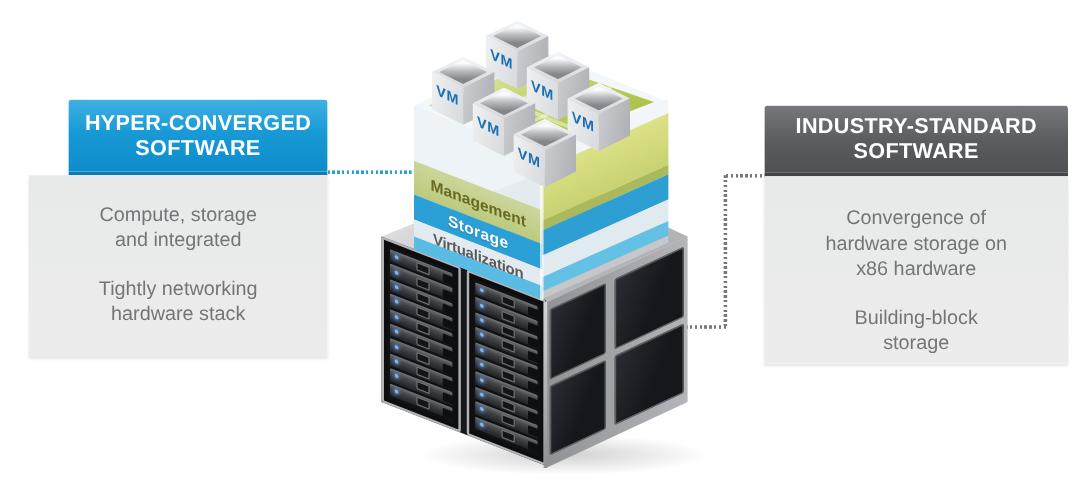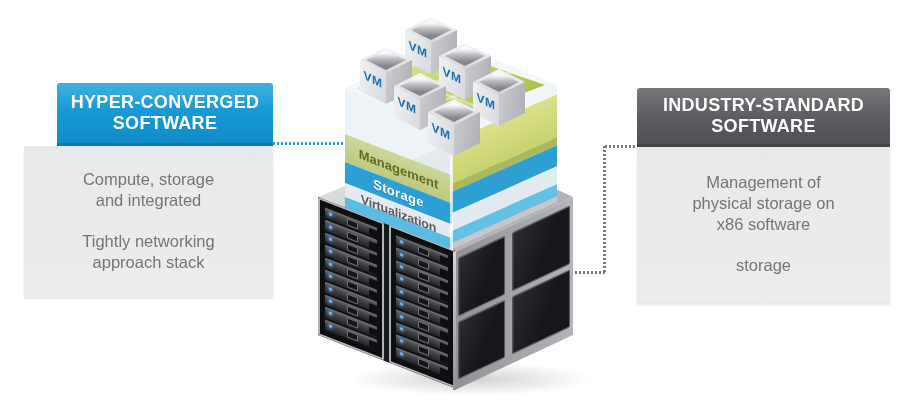--- a/index.html
+++ b/index.html
@@ -137,37 +137,38 @@
       <span>HYPER-CONVERGED</span>
       <span>SOFTWARE</span>
     </div>
     <div class="panel-body">
       <p class="para">
         <span>Compute, storage</span>
         <span>and integrated</span>
       </p>
       <p class="para">
         <span>Tightly networking</span>
-        <span>approach stack</span>
+        <span>hardware stack</span>
       </p>
     </div>
   </div>
 
   <div class="panel panel-right">
     <div class="panel-header dark">
       <span>INDUSTRY-STANDARD</span>
       <span>SOFTWARE</span>
     </div>
     <div class="panel-body">
       <p class="para">
-        <span>Management of</span>
-        <span>physical storage on</span>
-        <span>x86 software</span>
-      </p>
-      <p class="para">
+        <span>Convergence of</span>
+        <span>hardware storage on</span>
+        <span>x86 hardware</span>
+      </p>
+      <p class="para">
+        <span>Building-block</span>
         <span>storage</span>
       </p>
     </div>
   </div>
 
   <div class="dot-h dot-blue conn-sw"></div>
   <div class="dot-h dot-gray-h conn-hw1"></div>
   <div class="dot-v dot-gray-v conn-hw2"></div>
   <div class="dot-h dot-gray-h conn-hw3"></div>
 

